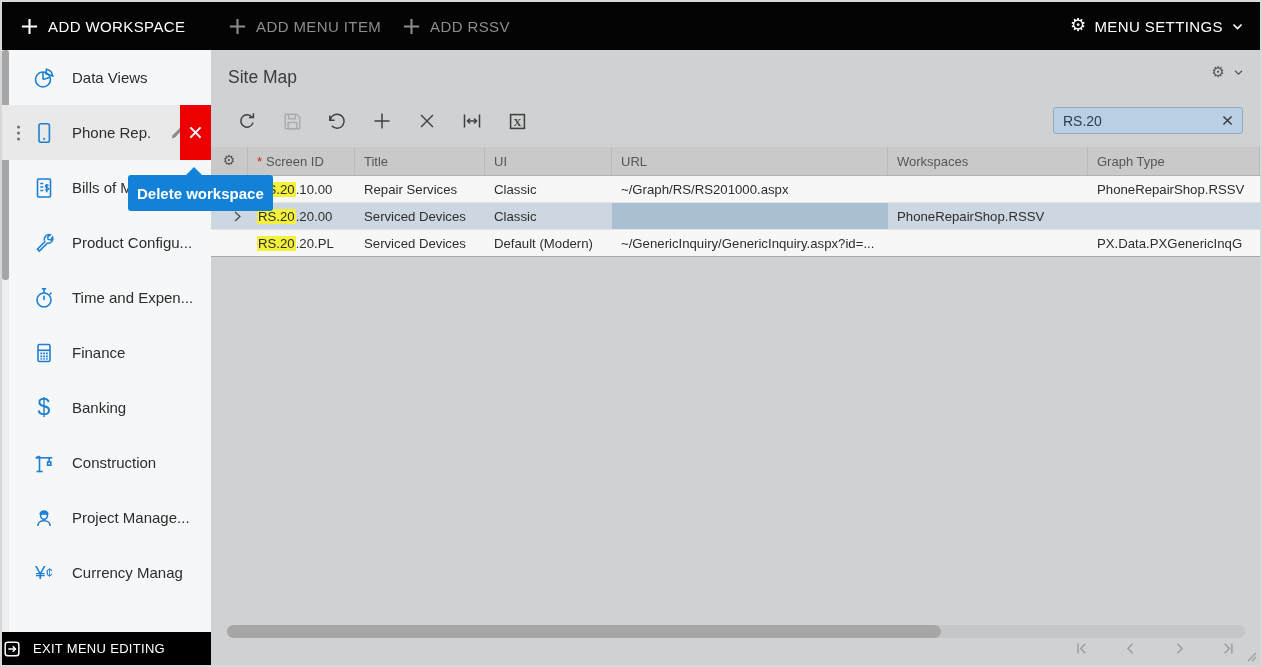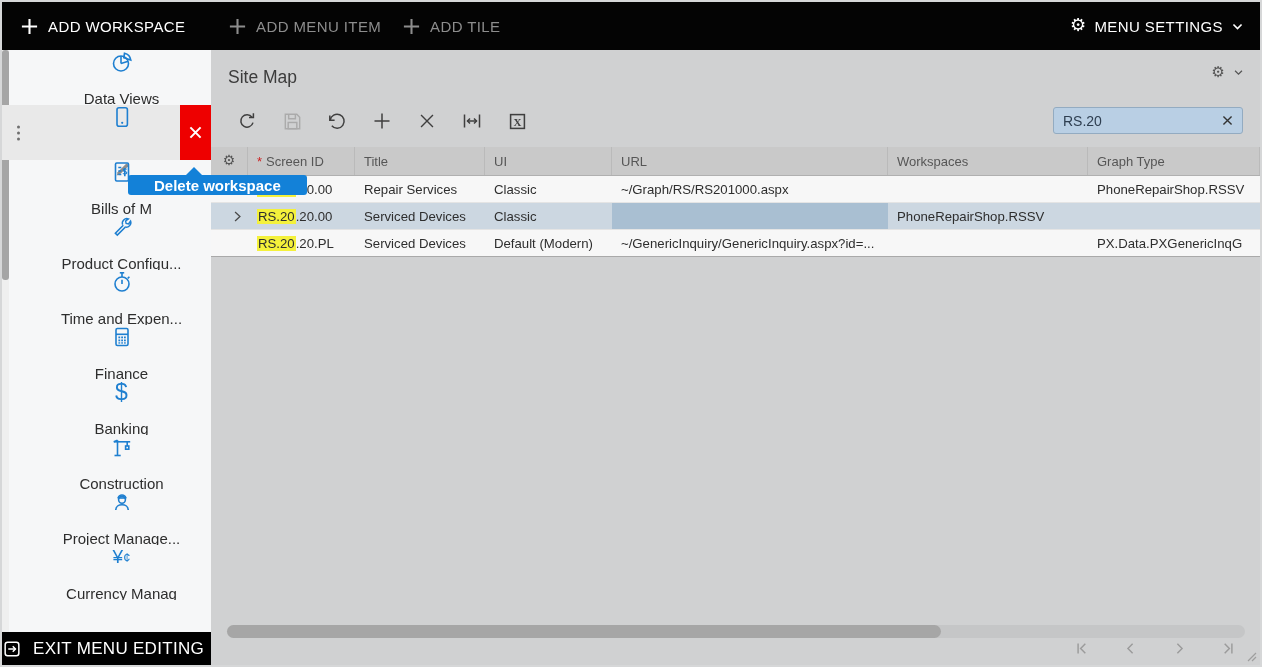--- a/index.html
+++ b/index.html
@@ -13,36 +13,36 @@
   .tb-btn.dim{color:#8d8d8d;}
   .tb-add-menu{left:226px;}
   .tb-add-tile{left:400px;}
   .tb-right{position:absolute;right:16px;display:flex;align-items:center;gap:8px;color:#ffffff;font-size:15px;letter-spacing:.4px;height:48px;cursor:pointer;}
   .gear-glyph{font-size:18px;line-height:1;display:inline-block;transform:translateY(-1px);}
 
   
   .sidebar{position:absolute;left:2px;top:50px;width:209px;height:582px;background:#f6f7f8;overflow:hidden;}
   .side-scroll{position:absolute;left:0;top:0;width:7px;height:582px;background:#efefef;}
   .side-scroll .thumb{position:absolute;left:0;top:0;width:7px;height:230px;background:#a5a5a5;border-radius:3px;}
-  .side-item{position:relative;height:55px;display:flex;align-items:center;padding-left:30px;gap:16px;color:#2d2d2d;font-size:15px;cursor:pointer;flex-direction:column;}
+  .side-item{position:relative;height:55px;display:flex;align-items:center;padding-left:30px;gap:16px;color:#2d2d2d;font-size:15px;cursor:pointer;}
   .side-item .lbl{white-space:nowrap;overflow:hidden;}
   .side-item.selected{background:#e9e9e9;}
   .drag-dots{position:absolute;left:15px;top:50%;transform:translateY(-50%);display:flex;flex-direction:column;gap:3px;}
   .drag-dots i{width:3px;height:3px;border-radius:50%;background:#6f6f6f;}
   .icon24{width:24px;height:24px;flex:0 0 24px;display:flex;align-items:center;justify-content:center;}
   .glyph-blue{color:#1e7fd0;font-weight:bold;}
   .del-btn{position:absolute;right:0;top:0;width:31px;height:55px;background:#ee0000;display:flex;align-items:center;justify-content:center;cursor:pointer;}
   .pencil{margin-left:2px;display:flex;}
 
   
-  .tooltip{position:absolute;left:128px;top:175px;height:20px;background:#1381d8;color:#fff;font-size:15px;font-weight:bold;display:flex;align-items:center;padding:0 26px;border-radius:3px;z-index:60;white-space:nowrap;}
+  .tooltip{position:absolute;left:128px;top:175px;height:36px;background:#1381d8;color:#fff;font-size:15px;font-weight:bold;display:flex;align-items:center;padding:0 9px;border-radius:3px;z-index:60;white-space:nowrap;}
   .tooltip:before{content:"";position:absolute;top:-8px;left:58px;border-left:8px solid transparent;border-right:8px solid transparent;border-bottom:8px solid #1381d8;}
 
   
-  .exitbar{position:absolute;left:2px;top:632px;width:209px;height:33px;background:#000;color:#fff;display:flex;align-items:center;gap:11px;font-size:17px;letter-spacing:.3px;cursor:pointer;z-index:20;}
+  .exitbar{position:absolute;left:2px;top:632px;width:209px;height:33px;background:#000;color:#fff;display:flex;align-items:center;gap:11px;font-size:13px;letter-spacing:.3px;cursor:pointer;z-index:20;}
 
   
   .main{position:absolute;left:211px;top:50px;width:1049px;height:615px;background:#d0d1d2;}
   .page-title{position:absolute;left:17px;top:17px;font-size:17.5px;color:#3c3c3c;}
   .hdr-tools{position:absolute;right:16px;top:15px;display:flex;align-items:center;gap:8px;color:#555;cursor:pointer;}
   .toolbar{position:absolute;left:22px;top:57px;display:flex;align-items:center;gap:17px;}
   .tool{width:28px;height:28px;display:flex;align-items:center;justify-content:center;cursor:pointer;}
   .searchbox{position:absolute;left:842px;top:57px;width:190px;height:27px;background:#b9cfe4;border:1px solid #93abc1;border-radius:3px;display:flex;align-items:center;}
   .searchbox input{flex:1;background:transparent;border:none;outline:none;font-size:14px;color:#2e3e50;padding:0 0 0 9px;font-family:inherit;width:150px;}
   .searchbox .clear{margin:0 8px 0 4px;display:flex;cursor:pointer;}
@@ -84,21 +84,21 @@
     <div class="tb-btn dim tb-add-menu">
       <svg width="19" height="19" viewBox="0 0 20 20">
           <path d="M10 2v16M2 10h16" stroke="#8d8d8d" stroke-width="2.2" fill="none"></path>
         </svg>
       <span>ADD MENU ITEM</span>
     </div>
     <div class="tb-btn dim tb-add-tile">
       <svg width="19" height="19" viewBox="0 0 20 20">
           <path d="M10 2v16M2 10h16" stroke="#8d8d8d" stroke-width="2.2" fill="none"></path>
         </svg>
-      <span>ADD TILE</span>
+      <span>ADD RSSV</span>
     </div>
     <div class="tb-right">
       <span class="gear-glyph">⚙</span>
       <span>MENU SETTINGS</span>
       <svg width="13" height="13" viewBox="0 0 16 16">
           <path d="M3 5.5l5 5 5-5" stroke="#fff" stroke-width="2" fill="none"></path>
         </svg>
     </div>
   </div>
 

